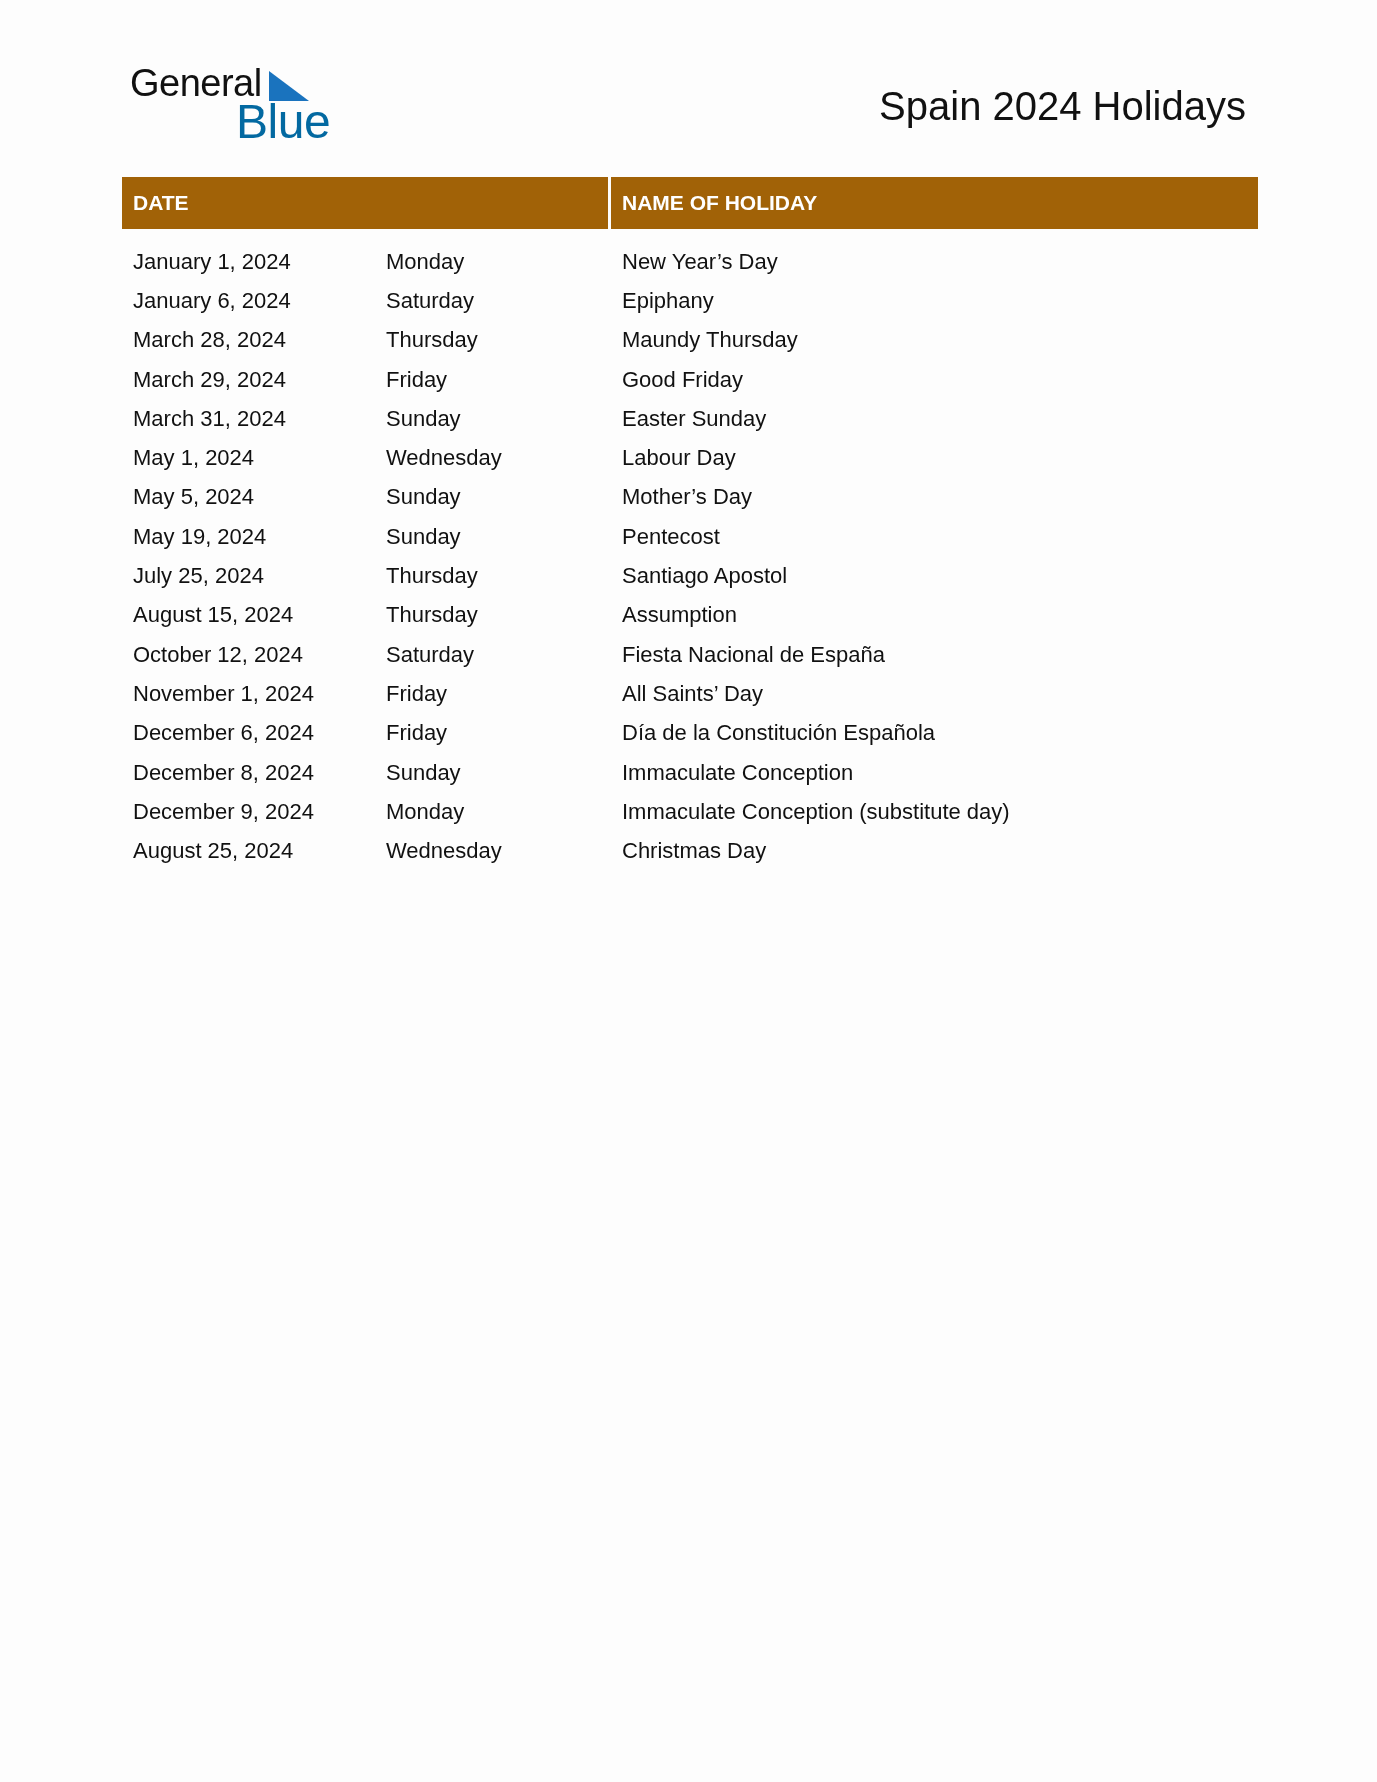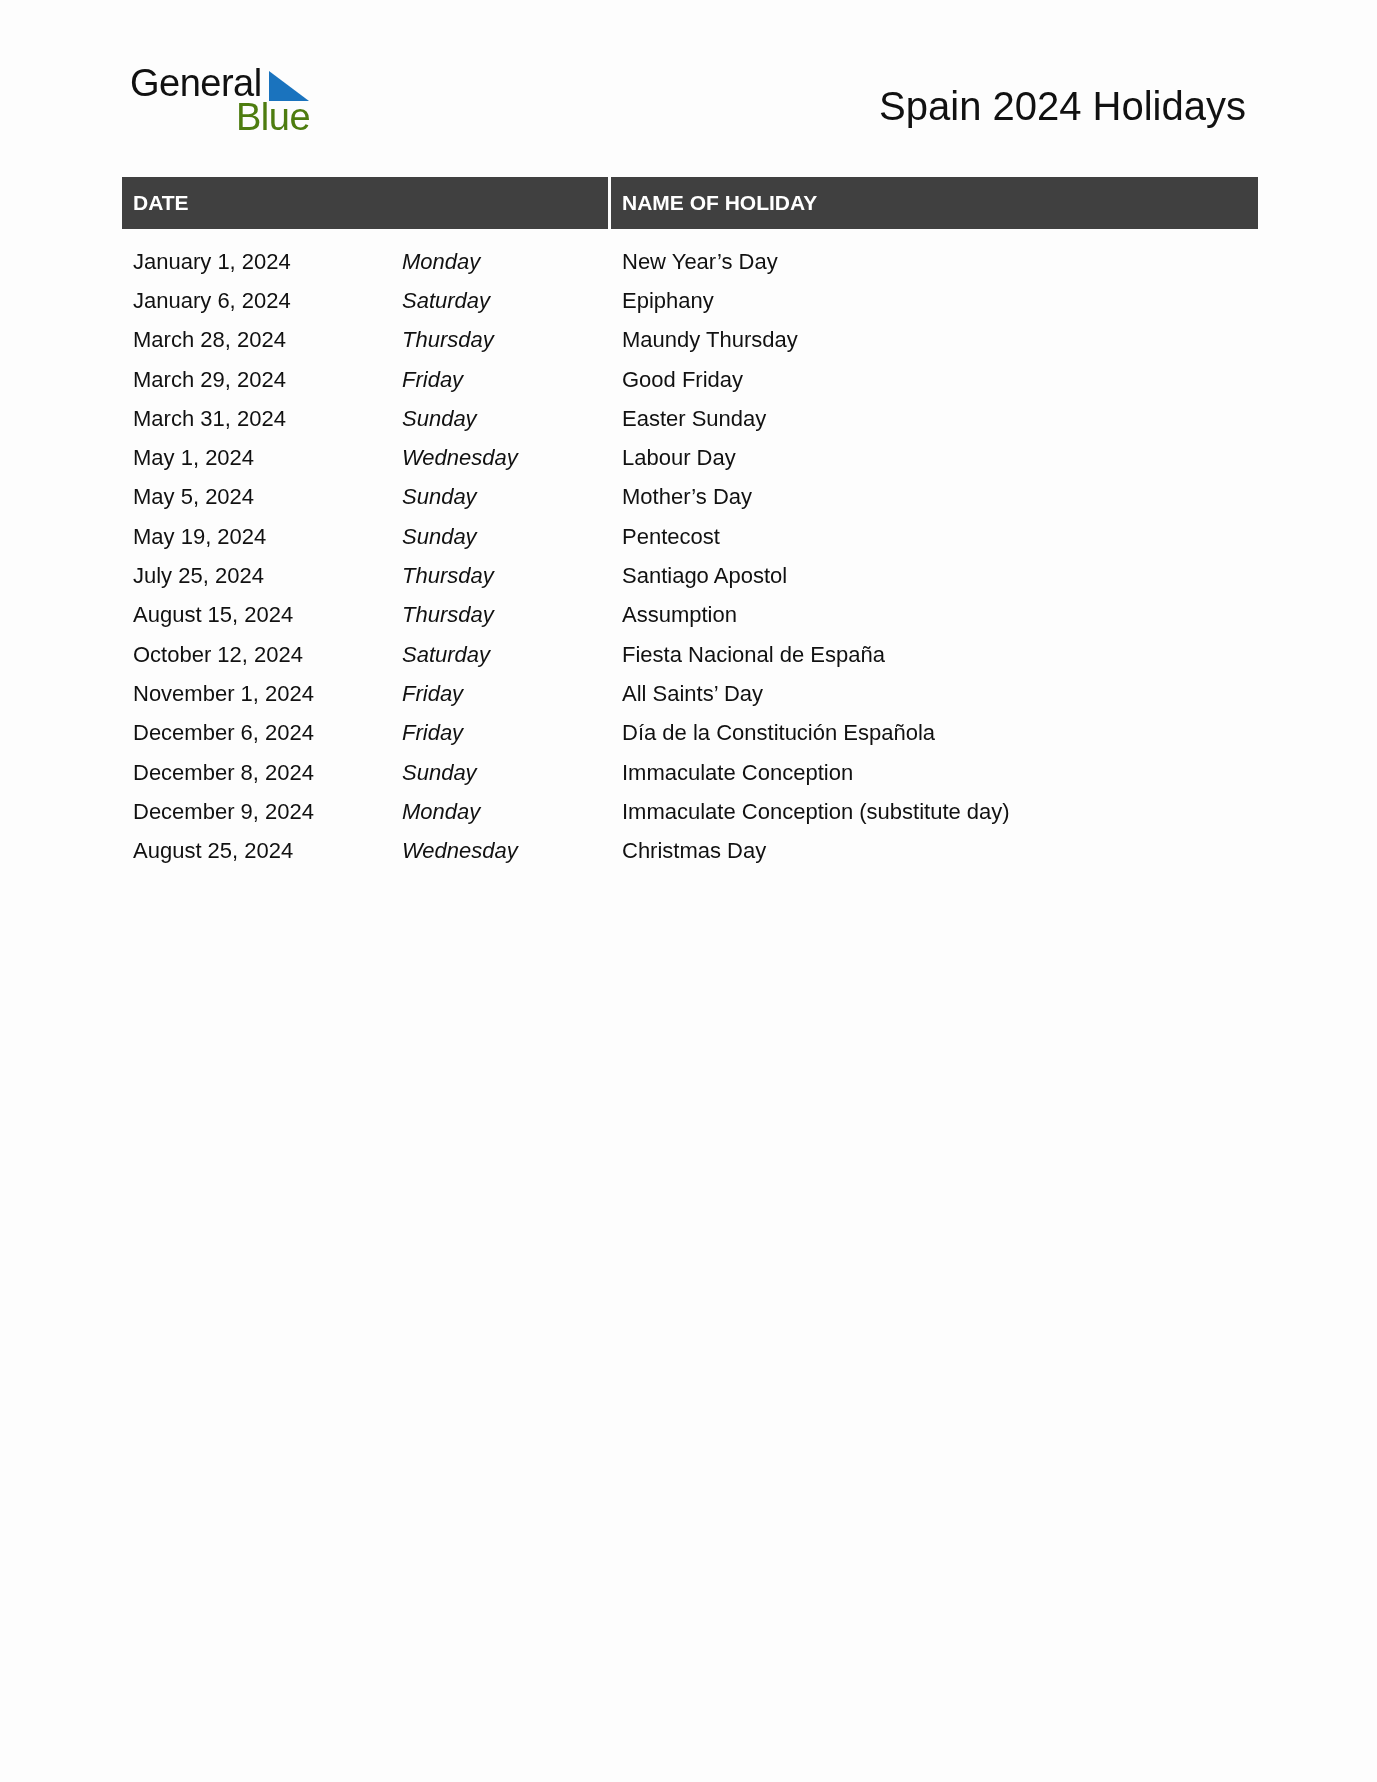--- a/index.html
+++ b/index.html
@@ -3,32 +3,32 @@
 <meta charset="utf-8">
 <style>
   html, body { margin: 0; padding: 0; }
   body {
     width: 1377px; height: 1782px; background: #fdfdfd;
     position: relative; overflow: hidden;
     font-family: "Liberation Sans", "DejaVu Sans", sans-serif; color: #111;
   }
   .logo { position: absolute; left: 130px; top: 64px; width: 190px; height: 72px; }
   .logo .general { position: absolute; left: 0; top: 0; font-size: 38px; color: #111; letter-spacing: -0.5px; line-height: 1; }
-  .logo .blue { position: absolute; left: 106px; top: 34px; font-size: 38px; color: #4d7c0f; letter-spacing: -0.5px; line-height: 1; }
+  .logo .blue { position: absolute; left: 106px; top: 34px; font-size: 48px; color: #0369a1; letter-spacing: -0.5px; line-height: 1; }
   .logo .tri2 { position: absolute; left: 139px; top: 7px; width: 40px; height: 30px; }
   .title { position: absolute; right: 131px; top: 86px; font-size: 40px; color: #111; line-height: 1; }
   .table { position: absolute; left: 122px; top: 177px; width: 1136px; }
   .thead { display: flex; height: 52px; }
-  .th { background: #404040; color: #fff; font-weight: bold; font-size: 21px; display: flex; align-items: center; padding-left: 11px; box-sizing: border-box; }
+  .th { background: #a16207; color: #fff; font-weight: bold; font-size: 21px; display: flex; align-items: center; padding-left: 11px; box-sizing: border-box; }
   .th.date { width: 486px; margin-right: 3px; }
   .th.name { flex: 1; text-align: center; }
   .row { position: relative; height: 39.3px; font-size: 22px; }
   .row span { position: absolute; top: 50%; transform: translateY(-50%); white-space: nowrap; }
   .c-date { left: 11px; }
-  .c-day { left: 280px; font-style: italic; }
+  .c-day { left: 264px; }
   .c-name { left: 500px; text-align: right; }
   .rows { padding-top: 13px; }
 </style>
 </head>
 <body>
 
 <div class="logo">
   <span class="general">General</span>
   <svg class="tri2" viewBox="0 0 40 30">
     <polygon points="0,0 0,30 40,30" fill="#1a73be"></polygon>

